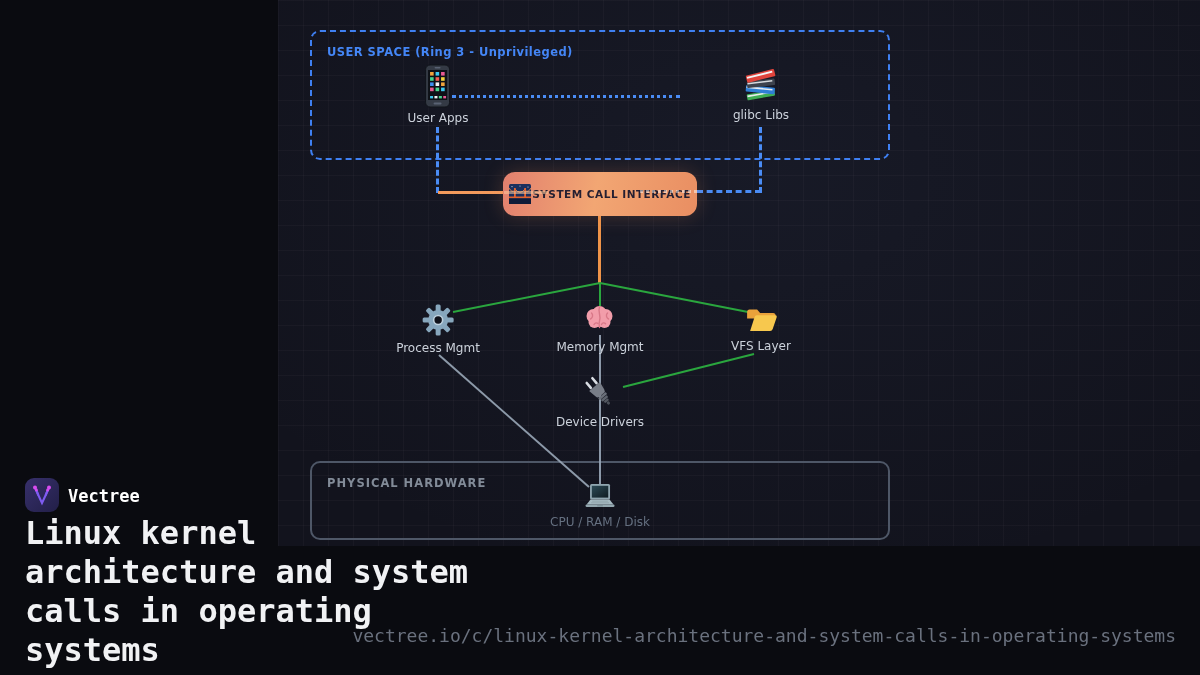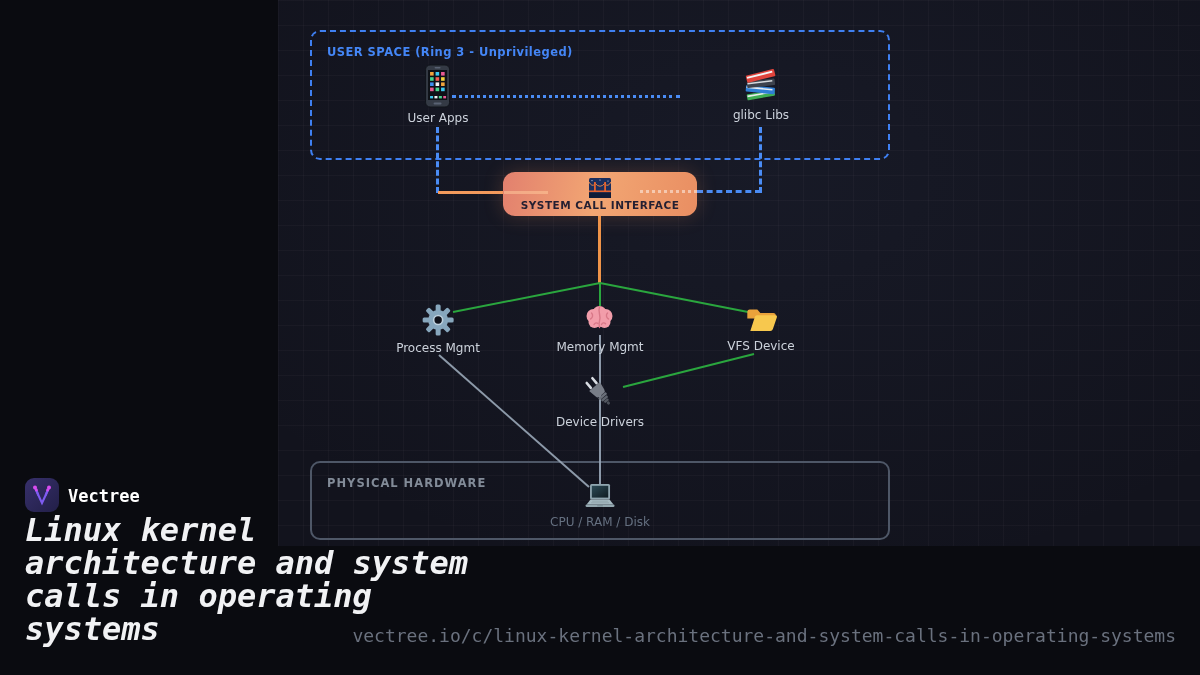--- a/index.html
+++ b/index.html
@@ -40,21 +40,21 @@
   .seg-orange-in   { left:504px; top:191px; width:44px; height:3px; background:rgba(255,200,155,0.55); z-index:5; }
   .seg-white-dash  { left:640px; top:190px; width:57px; border-top:3px dotted rgba(255,255,255,0.48); z-index:5; }
   .seg-blue-right  { left:697px; top:190px; width:64px; border-top:3px dashed #4a8cf5; }
   .v-orange        { left:598px; top:216px; width:3px; height:67px; background:#ef9449; }
 
   .sci-box {
     position:absolute; left:503px; top:172px; width:194px; height:44px;
     border-radius:12px; z-index:4;
     background:linear-gradient(100deg,#e2806e 0%, #f2a673 48%, #e98e62 100%);
     box-shadow:0 0 20px rgba(240,145,95,0.22);
-    display:flex; flex-direction:column; align-items:center; justify-content:center; gap:1px;
+    display:flex; align-items:center; justify-content:center; gap:1px;
   }
   .sci-label {
     font-size:10.5px; font-weight:bold; color:#241f31; letter-spacing:0.5px;
   }
 
   .node {
     position:absolute; z-index:5; transform:translateX(-50%);
     display:flex; flex-direction:column; align-items:center; gap:3px;
     text-align:center; white-space:nowrap;
   }
@@ -70,22 +70,22 @@
 
   .brand-logo { position:absolute; left:25px; top:478px; width:34px; height:34px; }
   .brand-name {
     position:absolute; left:68px; top:486px;
     font-family:"DejaVu Sans Mono","Liberation Mono",monospace;
     font-weight:bold; font-size:17px; color:#ffffff;
   }
   .main-title {
     position:absolute; left:25px; top:514px; width:530px;
     font-family:"DejaVu Sans Mono","Liberation Mono",monospace;
-    font-weight:bold; font-size:32px; line-height:33px; color:#f1f2f4;
-    white-space:pre-line; letter-spacing:0;font-style:italic;
+    font-weight:bold; font-size:32px; line-height:39px; color:#f1f2f4;
+    white-space:pre-line; letter-spacing:0;
   }
   .footer-url {
     position:absolute; right:24px; top:625px;
     font-family:"DejaVu Sans Mono","Liberation Mono",monospace;
     font-size:18px; color:#6a717e;
   }
 </style>
 </head>
 <body>
 
@@ -226,21 +226,21 @@
       </g>
     </svg>
     <div class="node-label">Memory Mgmt</div>
   </div>
 
   <div class="node n-vfs">
     <svg width="36" height="34" viewBox="0 0 36 34">
       <path d="M4 10 q0 -2.5 2.5 -2.5 h7.5 l3 3.5 h13 q2.5 0 2.5 2.5 v3 H4 z" fill="#e9a23b"></path>
       <path d="M7 29 L11.5 15 Q12 13.3 13.7 13.3 H32 Q34.2 13.3 33.5 15.5 L29.6 27 Q29 29 27 29 Z" fill="#f7c84e"></path>
     </svg>
-    <div class="node-label">VFS Device</div>
+    <div class="node-label">VFS Layer</div>
   </div>
 
   <div class="node n-drivers">
     <svg width="38" height="38" viewBox="0 0 38 38">
       <g transform="rotate(-40 19 19)">
         <rect x="14" y="1.5" width="2.6" height="9" rx="1.3" fill="#d9dde3"></rect>
         <rect x="21.4" y="1.5" width="2.6" height="9" rx="1.3" fill="#d9dde3"></rect>
         <path d="M12 10.5 H26 L24.6 19 Q24.2 21.5 21.8 21.5 H16.2 Q13.8 21.5 13.4 19 Z" fill="#787d87"></path>
         <rect x="14" y="21.8" width="10" height="2.6" rx="1" fill="#6a6f79"></rect>
         <rect x="15.2" y="24.8" width="7.6" height="2.6" rx="1" fill="#5e636d"></rect>

